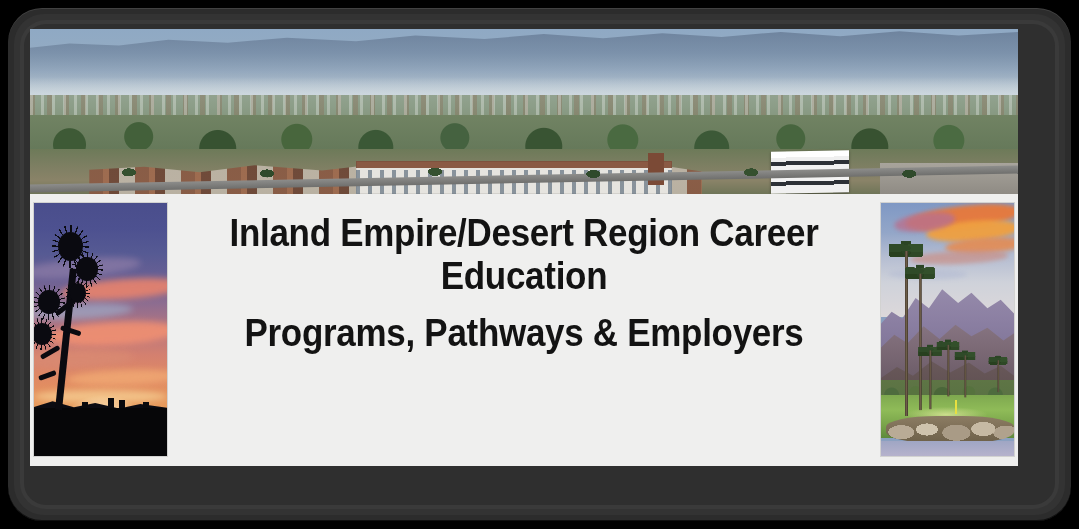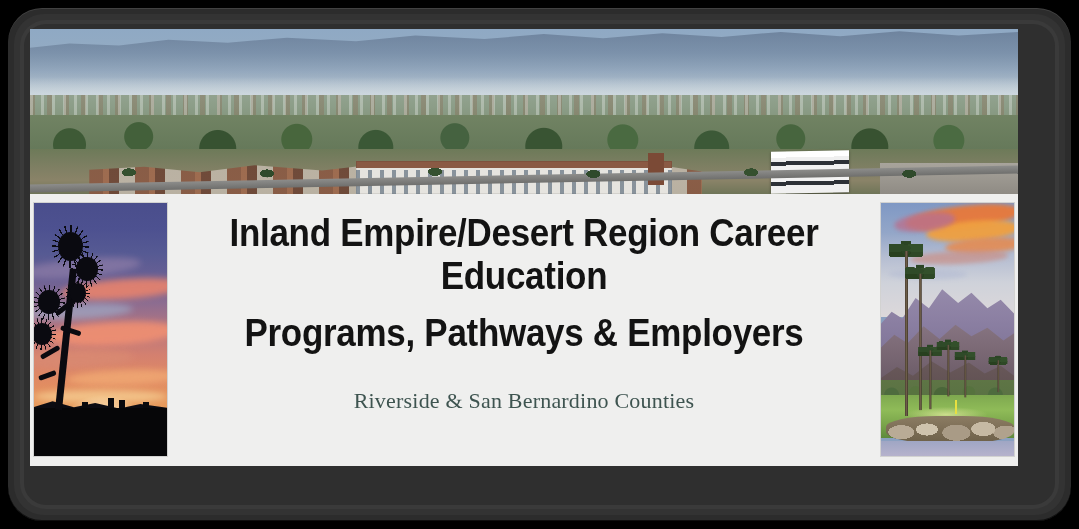--- a/index.html
+++ b/index.html
@@ -358,21 +358,20 @@
           <div class="pl-tuft" style="left:-6%;top:52%;width:24%;height:12%;"></div>
         </div>
       </div>
 
       <div class="text-block">
         <h1 class="title">
           <span>Inland Empire/Desert Region Career</span>
           <span>Education</span>
           <span class="l3">Programs, Pathways &amp; Employers</span>
         </h1>
-        <div class="subtitle">Riverside &amp; San Bernardino Counties</div>
       </div>
 
       <div class="photo-right">
         <div class="pr-sky"></div>
         <div class="pr-fire pr-f1"></div>
         <div class="pr-fire pr-f2"></div>
         <div class="pr-fire pr-f3"></div>
         <div class="pr-fire pr-f4"></div>
         <div class="pr-fire pr-f5"></div>
         <div class="pr-fire pr-f6"></div>

